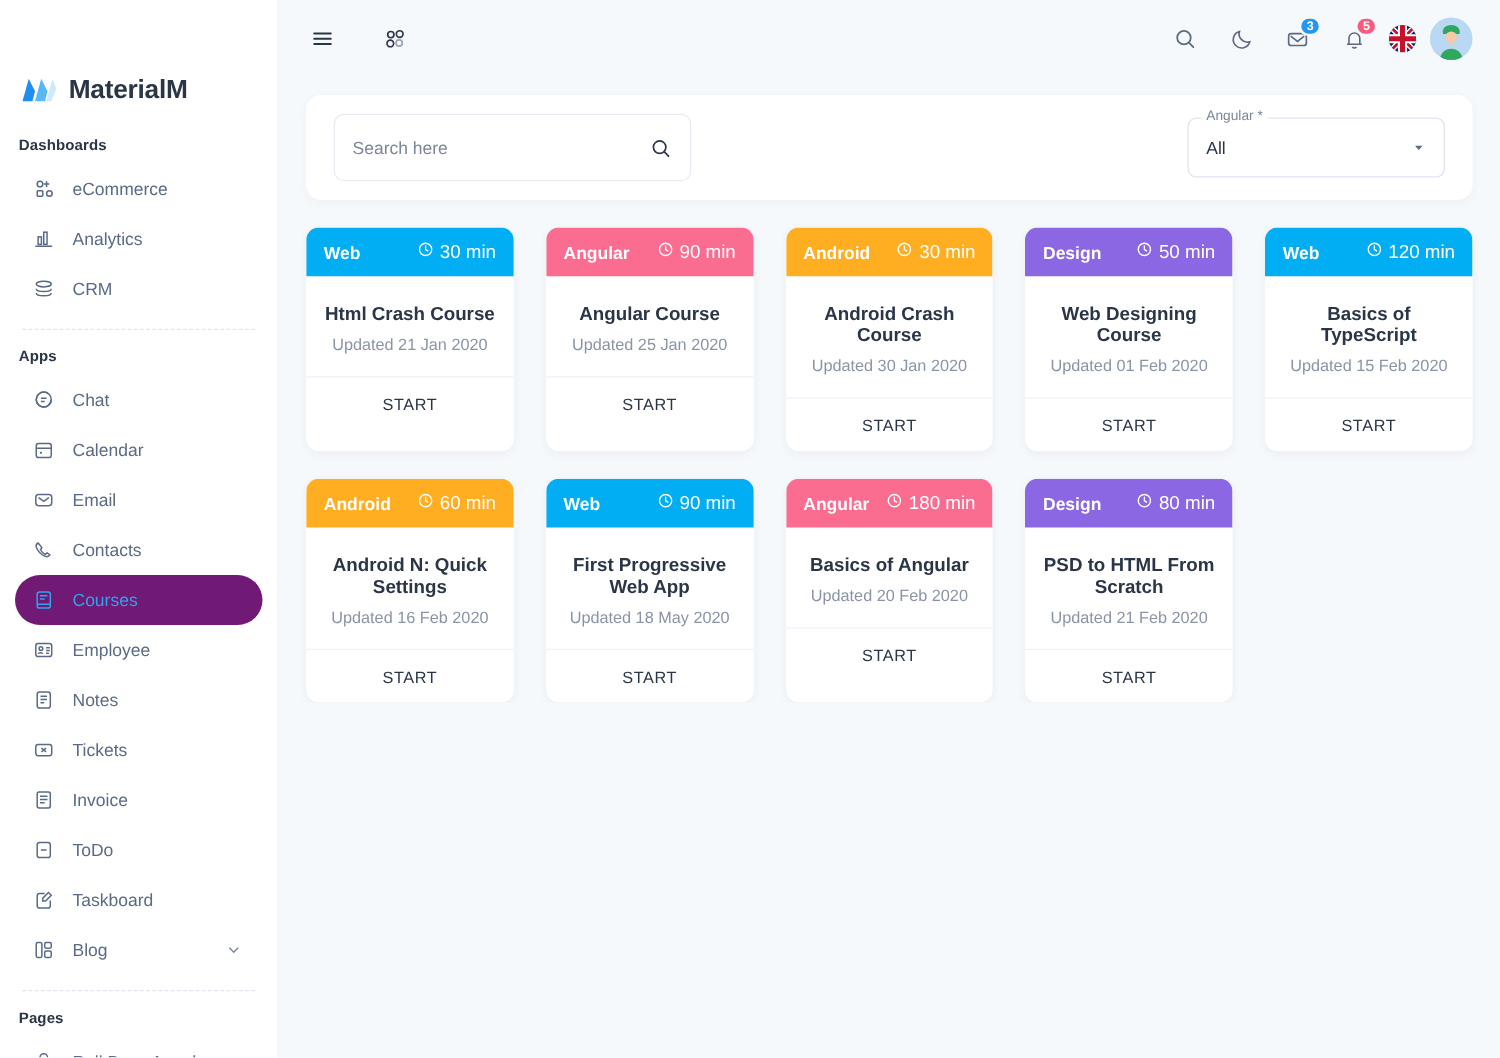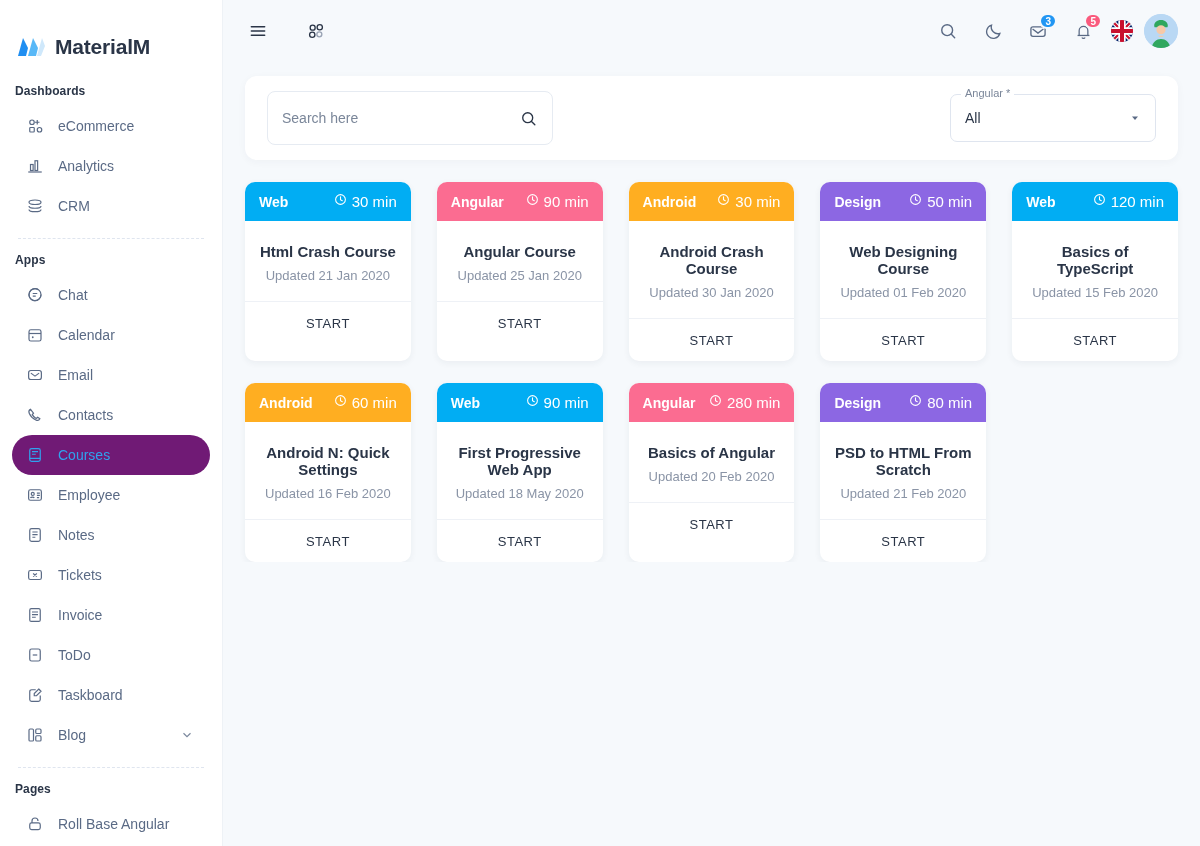--- a/index.html
+++ b/index.html
@@ -15,21 +15,21 @@
   
   .sidebar {
     width: 223px; height: 846px; flex: 0 0 223px;
     background: #ffffff;
     border-right: 1px solid #eef2f6;
     overflow: hidden;
     position: relative;
   }
   .brand {
     display: flex; align-items: center; gap: 9px;
-    padding: 34px 0 10px 16px; height: 70px;
+    padding: 34px 0 10px 16px; height: 70px; margin-top: 25px;
   }
   .brand-logo { width: 30px; height: 26px; position: relative; display:block; }
   .brand-name {
     font-size: 21px; font-weight: bold; letter-spacing: -0.2px; color: #2a3547;
   }
   .nav-scroll { padding: 4px 12px 0 12px; }
   .nav-caption {
     font-size: 12px; font-weight: bold; color: #2a3547;
     padding: 10px 0 8px 3px; letter-spacing: .1px;
   }
@@ -500,21 +500,21 @@
             <div class="card-foot">START</div>
           </div>
           <div class="course-card">
             <div class="card-head" style="background:#fb6c91">
               <span class="card-cat">Angular</span>
               <span class="card-dur">
                 <svg width="13" height="13" viewBox="0 0 24 24" fill="none" stroke="#fff" stroke-width="2">
                   <circle cx="12" cy="12" r="9"></circle>
                   <path d="M12 7v5.3l3.3 2" stroke-linecap="round"></path>
                 </svg>
-                <span>280 min</span>
+                <span>180 min</span>
               </span>
             </div>
             <div class="card-body">
               <div class="card-title">Basics of Angular</div>
               <div class="card-sub">Updated 20 Feb 2020</div>
             </div>
             <div class="card-foot">START</div>
           </div>
           <div class="course-card">
             <div class="card-head" style="background:#8c67e3">

